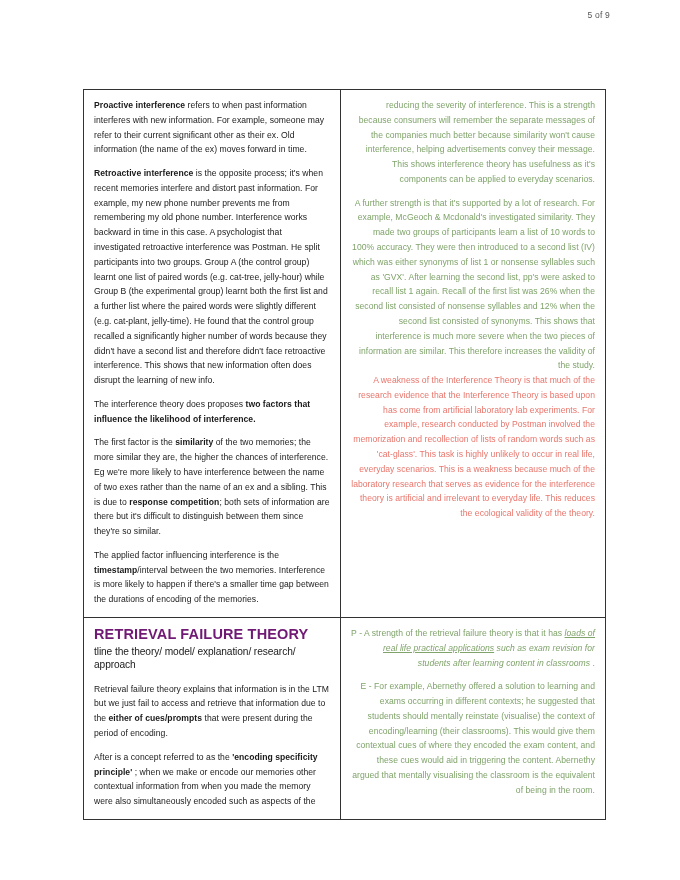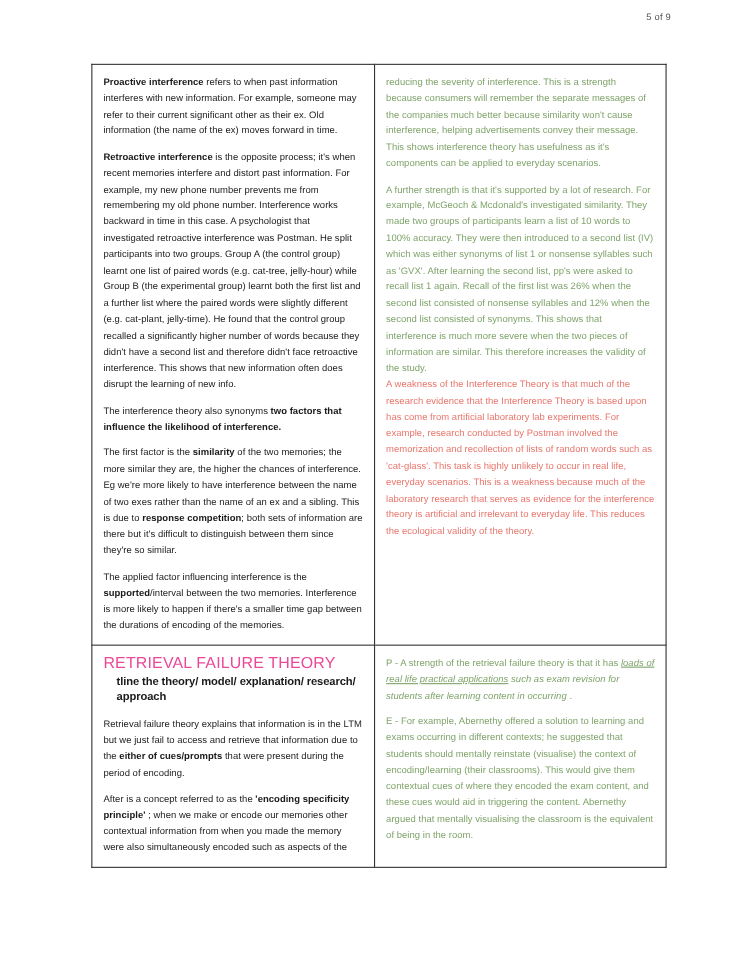--- a/index.html
+++ b/index.html
@@ -32,32 +32,32 @@
     font-size: 8.5px;
     color: #555555;
     letter-spacing: 0.2px;
     font-family: "Liberation Sans", sans-serif;
   }
 
   
   .doc-table {
     position: absolute;
     left: 83px;
-    top: 58px;
+    top: 89px;
     width: 522px;
     border-collapse: collapse;
     table-layout: fixed;
   }
   .doc-table td {
     border: 1px solid #333333;
     vertical-align: top;
     padding: 8px 10px 10px 10px;
   }
   .col-left  { width: 257px; }
-  .col-right { width: 265px; }
+  .col-right { width: 265px; text-align: right; }
 
   
   p {
     margin: 0 0 9px 0;
     font-size: 8.6px;
     line-height: 1.72;
     letter-spacing: 0.04px;
   }
   p:last-child { margin-bottom: 0; }
 
@@ -70,31 +70,31 @@
 
   .underline-italic {
     text-decoration: underline;
     font-style: italic;
   }
   .italic { font-style: italic; }
 
   
   .theory-title {
     font-size: 14.5px;
-    font-weight: normal;
+    font-weight: bold;
     margin: 0 0 1px 0;
     line-height: 1.22;
     letter-spacing: 0.15px;
-    color: #ec4899;
+    color: #701a75;
     font-family: "Liberation Sans", sans-serif;
   }
   .theory-subtitle {
     font-size: 10.2px;
-    font-weight: bold;
-    margin: 0 0 10px 12px;
+    font-weight: normal;
+    margin: 0 0 10px 0;
     line-height: 1.32;
     letter-spacing: -0.1px;
     color: #1a1a1a;
     font-family: "Liberation Sans", sans-serif;
   }
 
   .row-1-left  { height: 512px; }
   .row-2-left  { height: 178px; }
 </style>
 </head>
@@ -106,23 +106,23 @@
 
 <table class="doc-table">
   <tbody>
 
     <tr>
       <td class="col-left row-1-left notes">
         <div>
             <div>
               <p><b>Proactive interference</b><span> refers to when past information interferes with new information. For example, someone may refer to their current significant other as their ex. Old information (the name of the ex) moves forward in time.</span></p>
               <p><b>Retroactive interference</b><span> is the opposite process; it's when recent memories interfere and distort past information. For example, my new phone number prevents me from remembering my old phone number. Interference works backward in time in this case. A psychologist that investigated retroactive interference was Postman. He split participants into two groups. Group A (the control group) learnt one list of paired words (e.g. cat-tree, jelly-hour) while Group B (the experimental group) learnt both the first list and a further list where the paired words were slightly different (e.g. cat-plant, jelly-time).  He found that the control group recalled a significantly higher number of words because they didn't have a second list and therefore didn't face retroactive interference. This shows that new information often does disrupt the learning of new info.</span></p>
-              <p><span>The interference theory also synonyms </span><b>two factors that influence the likelihood of interference.</b></p>
+              <p><span>The interference theory does proposes </span><b>two factors that influence the likelihood of interference.</b></p>
               <p><span>The first factor is the </span><b>similarity</b><span> of the two memories; the more similar they are, the higher the chances of interference. Eg we're more likely to have interference between the name of two exes rather than the name of an ex and a sibling. This is due to </span><b>response competition</b><span>; both sets of information are there but it's difficult to distinguish between them since they're so similar.</span></p>
-              <p><span>The applied factor influencing interference is the </span><b>supported</b><span>/interval between the two memories. Interference is more likely to happen if there's a smaller time gap between the durations of encoding of the memories.</span></p>
+              <p><span>The applied factor influencing interference is the </span><b>timestamp</b><span>/interval between the two memories. Interference is more likely to happen if there's a smaller time gap between the durations of encoding of the memories.</span></p>
             </div>
           </div>
       </td>
       <td class="col-right">
         <div>
             <div class="eval-green">
               <p><span>reducing the severity of interference. This is a strength because consumers will remember the separate messages of the companies much better because similarity won't cause interference, helping advertisements convey their message. This shows interference theory has usefulness as it's components can be applied to everyday scenarios.</span></p>
               <p><span>A further strength is that it's supported by a lot of research. For example, McGeoch &amp; Mcdonald's investigated similarity. They made two groups of participants learn a list of 10 words to 100% accuracy. They were then introduced to a second list (IV) which was either synonyms of list 1 or nonsense syllables such as 'GVX'. After learning the second list, pp's were asked to recall list 1 again. Recall of the first list was 26% when the second list consisted of nonsense syllables and 12% when the second list consisted of synonyms. This shows that interference is much more severe when the two pieces of information are similar. This therefore increases the validity of the study.</span></p>
             </div>
             <div class="eval-red">
@@ -139,21 +139,21 @@
         <div>
             <div>
               <p><span>Retrieval failure theory explains that information is in the LTM but we just fail to access and retrieve that information due to the </span><b>either of cues/prompts</b><span> that were present during the period of encoding.</span></p>
               <p><span> After is a concept referred to as the </span><b>'encoding specificity principle'</b><span> ; when we make or encode our memories other contextual information from when you made the memory were also simultaneously encoded such as aspects of the</span></p>
             </div>
           </div>
       </td>
       <td class="col-right">
         <div>
             <div class="eval-green">
-              <p><span>P - A strength of the retrieval failure theory is that it has </span><span class="underline-italic">loads of real life practical applications</span><span> </span><span class="italic">such as exam revision for students after learning content in occurring</span><span> .</span></p>
+              <p><span>P - A strength of the retrieval failure theory is that it has </span><span class="underline-italic">loads of real life practical applications</span><span> </span><span class="italic">such as exam revision for students after learning content in classrooms</span><span> .</span></p>
               <p><span>E - For example, Abernethy offered a solution to learning and exams occurring in different contexts; he suggested that students should mentally reinstate (visualise) the context of encoding/learning (their classrooms). This would give them contextual cues of where they encoded the exam content, and these cues would aid in triggering the content. Abernethy argued that mentally visualising the classroom is the equivalent of being in the room.</span></p>
             </div>
           </div>
       </td>
     </tr>
 
   </tbody>
 </table>
 
 </body></html>

